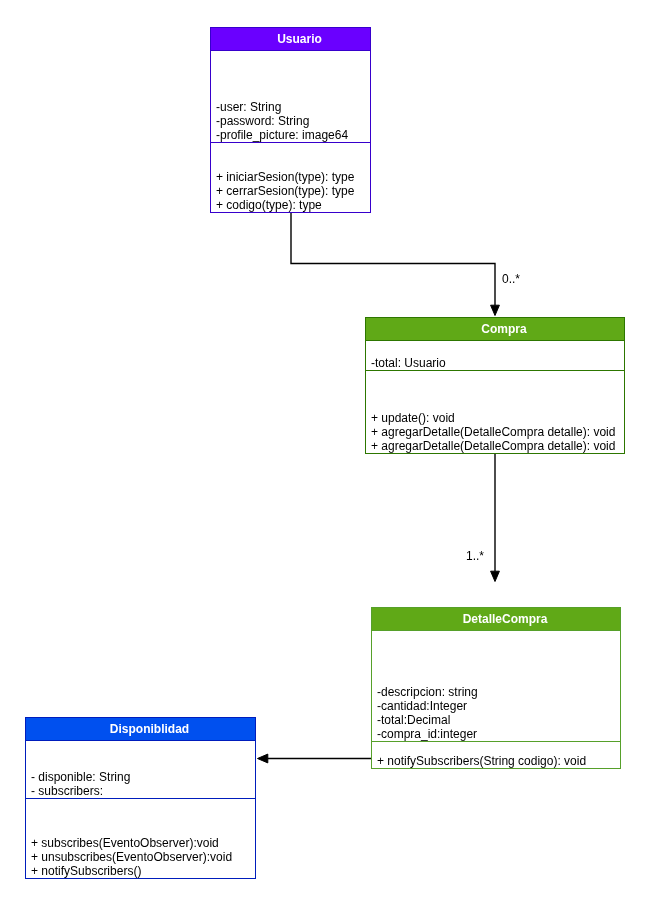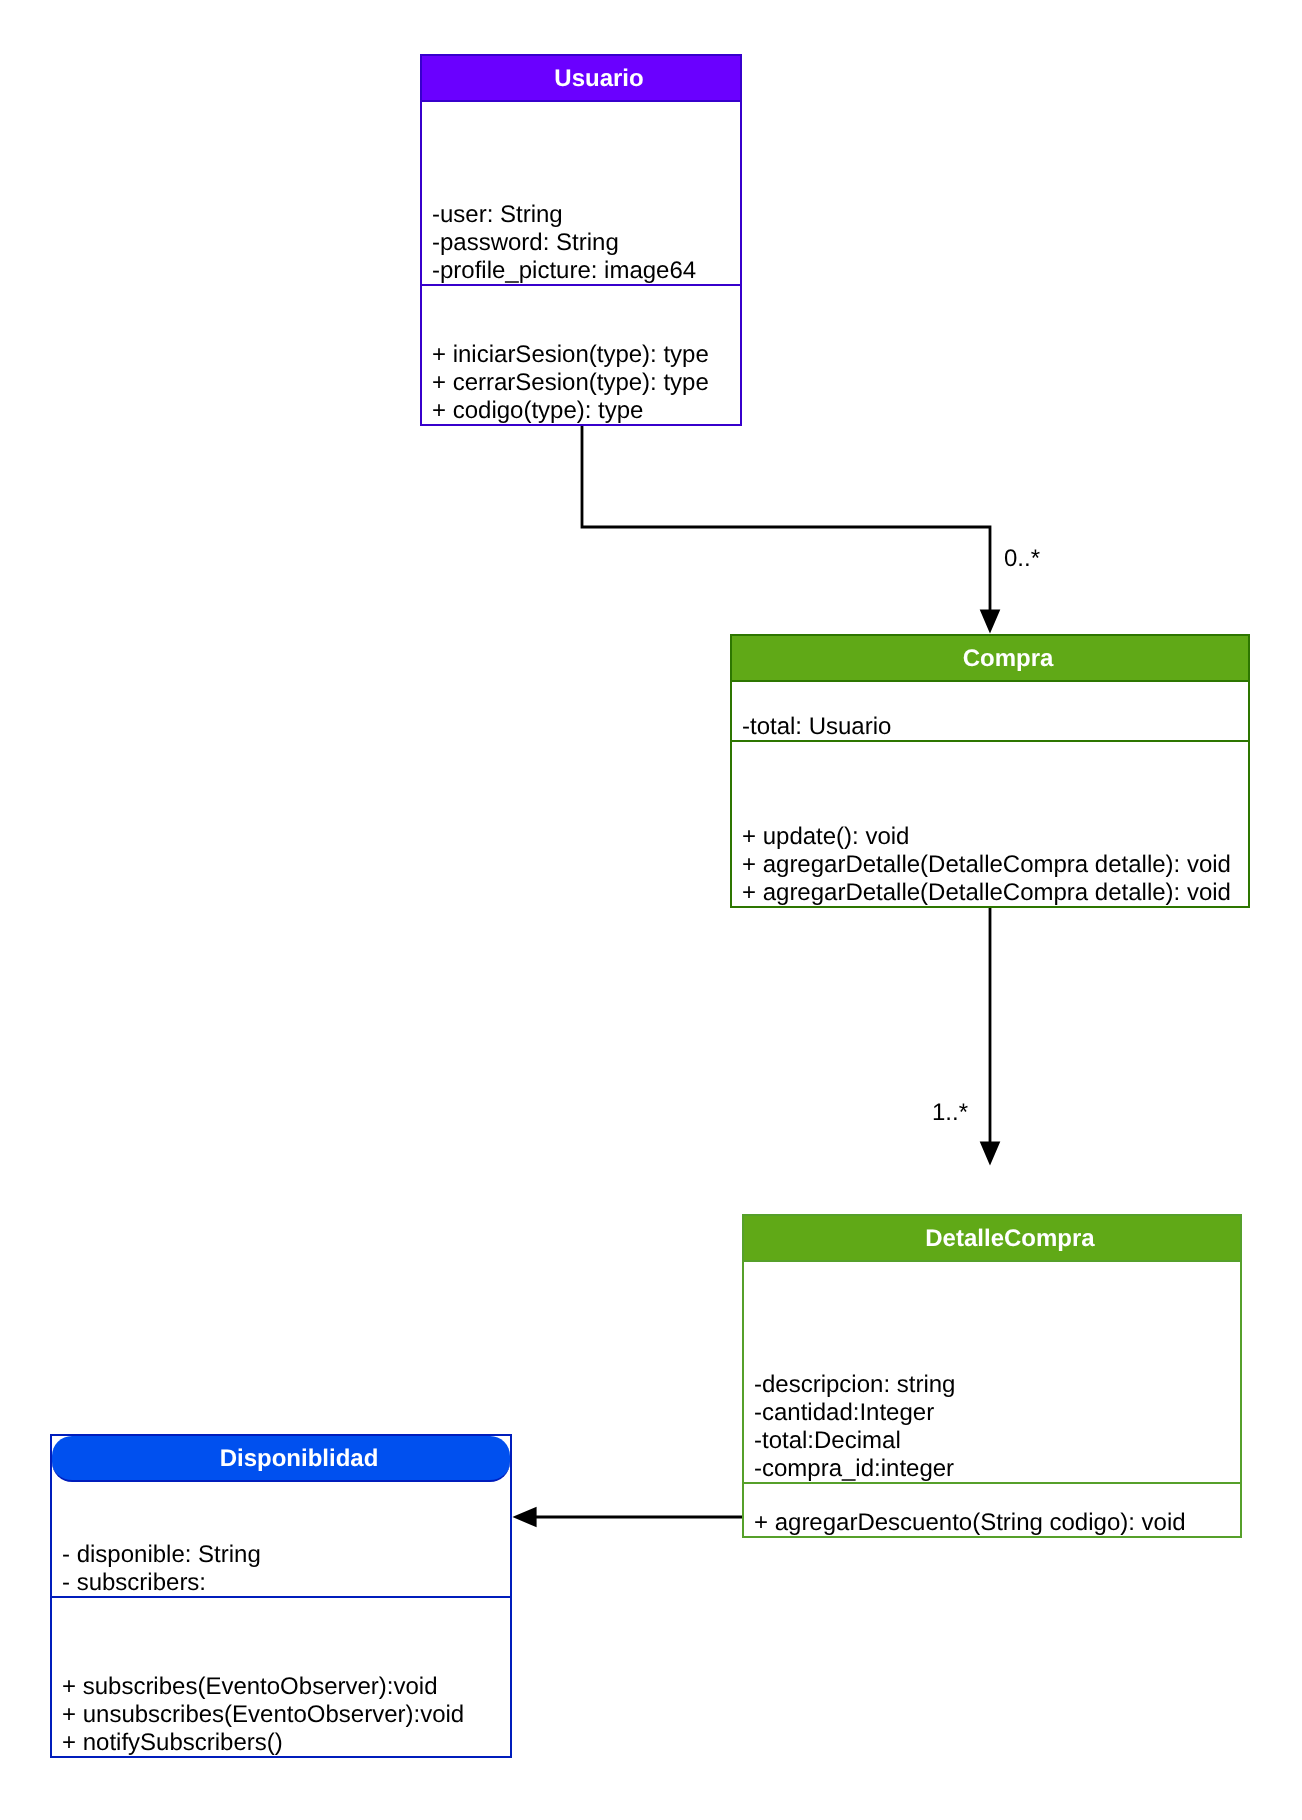--- a/index.html
+++ b/index.html
@@ -119,26 +119,26 @@
 
   <div class="uml-class" style="left:371px; top:583px; width:250px; height:162px;margin-top:24px; --hc:#60a917; --bc:#56a02a;">
     <div class="uml-header" style="height:22px;">DetalleCompra</div>
     <div class="uml-section" style="height:110px;">
       <div class="uml-row">-descripcion: string</div>
       <div class="uml-row">-cantidad:Integer</div>
       <div class="uml-row">-total:Decimal</div>
       <div class="uml-row">-compra_id:integer</div>
     </div>
     <div class="uml-section methods">
-      <div class="uml-row">+ agregarDescuento(String codigo): void</div>
+      <div class="uml-row">+ notifySubscribers(String codigo): void</div>
     </div>
   </div>
 
   <div class="uml-class" style="left:25px; top:717px; width:231px; height:162px; --hc:#0050ef; --bc:#001dbc;">
-    <div class="uml-header" style="height:22px;border-radius:10px;">Disponiblidad</div>
+    <div class="uml-header" style="height:22px;">Disponiblidad</div>
     <div class="uml-section" style="height:57px;">
       <div class="uml-row">- disponible: String</div>
       <div class="uml-row">- subscribers:</div>
     </div>
     <div class="uml-section methods">
       <div class="uml-row">+ subscribes(EventoObserver):void</div>
       <div class="uml-row">+ unsubscribes(EventoObserver):void</div>
       <div class="uml-row">+ notifySubscribers()</div>
     </div>
   </div>

